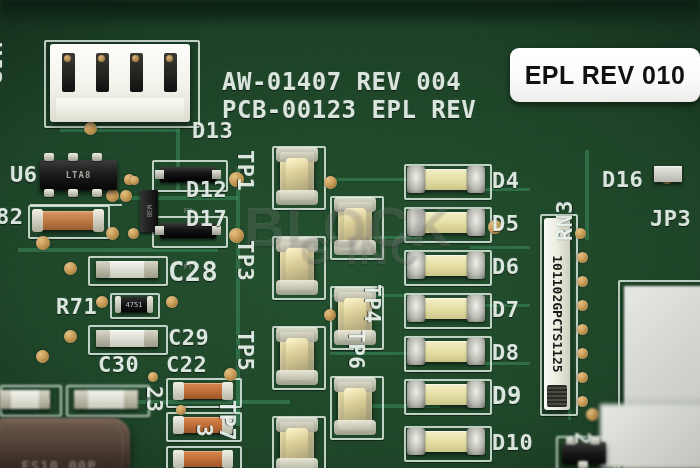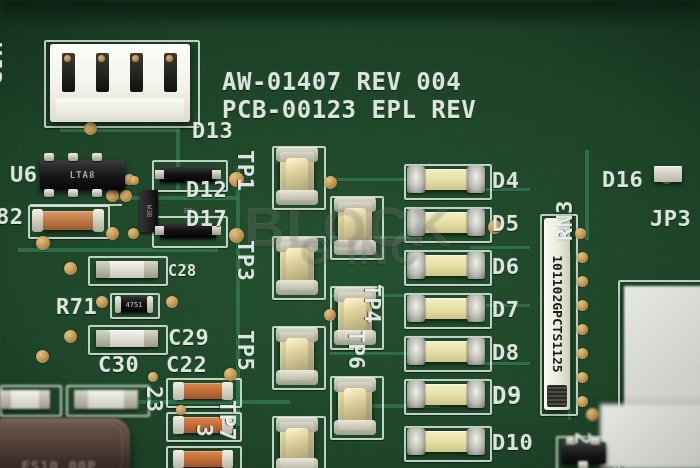--- a/index.html
+++ b/index.html
@@ -298,21 +298,21 @@
       <div class="slot" style="left:46px;"></div>
       <div class="slot" style="left:80px;"></div>
       <div class="slot" style="left:114px;"></div>
       <div class="pin" style="left:14px;"></div>
       <div class="pin" style="left:48px;"></div>
       <div class="pin" style="left:82px;"></div>
       <div class="pin" style="left:116px;"></div>
       <div class="base"></div>
     </div>
 
-    <div class="sot" style="left:40px;top:160px;width:85px;height:30px;">
+    <div class="sot" style="left:40px;top:160px;width:77px;height:30px;">
       <div class="pin" style="left:4px;top:-7px;"></div>
       <div class="pin" style="left:28px;top:-7px;"></div>
       <div class="pin" style="left:52px;top:-7px;"></div>
       <div class="pin" style="left:4px;bottom:-7px;"></div>
       <div class="pin" style="left:28px;bottom:-7px;"></div>
       <div class="pin" style="left:52px;bottom:-7px;"></div>
       <div class="mark">LTA8</div>
     </div>
 
     <div class="bigres" style="left:38px;top:211px;width:60px;height:19px;">
@@ -476,21 +476,21 @@
     <div class="silk vert" style="left:6px;top:42px;font-size:23px;transform:rotate(90deg);">UJ2</div>
 
     <div class="silk" style="left:10px;top:162px;font-size:22px;">U6</div>
 
     <div class="silk" style="left:-4px;top:204px;font-size:22px;">82</div>
 
     <div class="silk" style="left:192px;top:118px;font-size:22px;">D13</div>
     <div class="silk" style="left:186px;top:177px;font-size:22px;">D12</div>
     <div class="silk" style="left:186px;top:206px;font-size:22px;">D17</div>
 
-    <div class="silk" style="left:168px;top:262px;font-size:15px;">C28</div>
+    <div class="silk" style="left:168px;top:256px;font-size:27px;">C28</div>
     <div class="silk" style="left:56px;top:294px;font-size:22px;">R71</div>
     <div class="silk" style="left:168px;top:325px;font-size:22px;">C29</div>
     <div class="silk" style="left:98px;top:352px;font-size:22px;">C30</div>
     <div class="silk" style="left:166px;top:352px;font-size:22px;">C22</div>
     <div class="silk vert" style="left:166px;top:386px;font-size:21px;transform:rotate(90deg);">23</div>
 
     <div class="silk vert" style="left:258px;top:150px;font-size:22px;transform:rotate(90deg);">TP1</div>
     <div class="silk vert" style="left:258px;top:240px;font-size:22px;transform:rotate(90deg);">TP3</div>
     <div class="silk vert" style="left:258px;top:330px;font-size:22px;transform:rotate(90deg);">TP5</div>
     <div class="silk vert" style="left:240px;top:400px;font-size:22px;transform:rotate(90deg);">TP7</div>
@@ -507,14 +507,17 @@
     <div class="silk" style="left:492px;top:430px;font-size:22px;">D10</div>
 
     <div class="silk vert" style="left:552px;top:200px;font-size:22px;transform:rotate(-90deg) translate(-100%,0);transform-origin:left top;">RN3</div>
 
     <div class="silk" style="left:602px;top:167px;font-size:22px;">D16</div>
     <div class="silk" style="left:650px;top:206px;font-size:22px;">JP3</div>
 
     <div class="silk vert blur1" style="left:594px;top:432px;font-size:21px;transform:rotate(90deg);">2</div>
   </div>
 
+  <div class="wlabel z9" style="left:510px;top:48px;width:190px;height:54px;">
+    <span style="font-size:25px;letter-spacing:.5px;">EPL REV 010</span>
+  </div>
 
 </div>
 
 </body></html>

